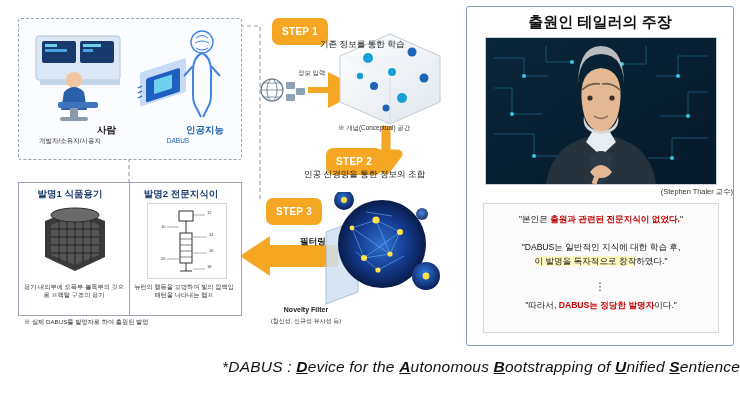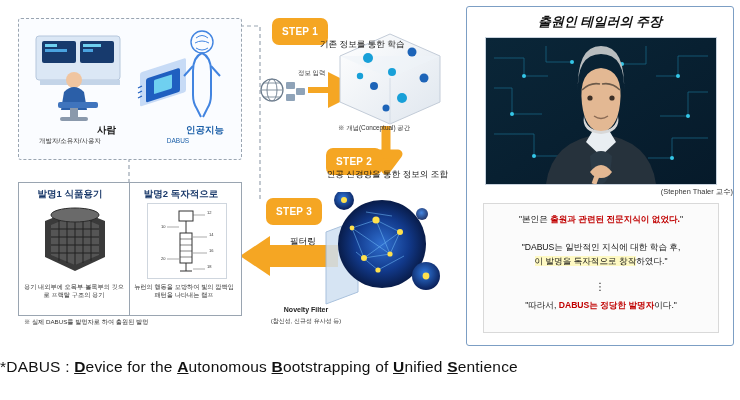--- a/index.html
+++ b/index.html
@@ -117,23 +117,23 @@
   }
   .step-text {
     position: absolute;
     font-size: 8.6px;
     color: #111;
     line-height: 1.3;
   }
   .step1-chip { left: 264px; top: 12px; }
   .step1-text { left: 264px; top: 33px; width: 120px; margin-left: 48px; }
   .step2-chip { left: 318px; top: 142px; }
-  .step2-text { left: 308px; top: 163px; width: 132px; text-align: right; }
+  .step2-text { left: 296px; top: 163px; width: 132px; text-align: left; }
   .step3-chip { left: 258px; top: 192px; }
-  .step3-text { left: 260px; top: 230px; width: 70px; text-align: center; font-weight: normal;}
+  .step3-text { left: 270px; top: 230px; width: 70px; text-align: center; font-weight: bold;}
 
   .small-note {
     position: absolute;
     font-size: 6.4px;
     color: #333;
   }
   .note-input { left: 290px; top: 63px; }
   .note-concept { left: 330px; top: 118px; }
   .note-novelty {
     left: 252px;
@@ -163,24 +163,23 @@
     border: 1.4px solid #7c9ec4;
     border-radius: 3px;
     background: #ffffff;
   }
   .right-title {
     position: absolute;
     left: 0;
     top: 6px;
     width: 266px;
     text-align: center;
-    font-size: 13px;
+    font-size: 15px;
     font-weight: bold;
     color: #111;
-    font-style: italic;
   }
   .portrait {
     position: absolute;
     left: 18px;
     top: 30px;
     width: 230px;
     height: 146px;
     border: 1px solid #c8d2dd;
     overflow: hidden;
     background: #0b2a3a;
@@ -219,24 +218,25 @@
   .hl-red { color: #c00000; font-weight: bold; }
   .hl-yellow { background: #fef9c3; }
   .hl-plain { color: #111; }
 
   
   .bottom-caption {
     position: absolute;
     left: 0;
     top: 358px;
     width: 740px;
-    text-align: left;
+    text-align: right;
     font-size: 15.5px;
     color: #111;
     letter-spacing: 0.2px;
+    font-style: italic;
   }
   .bottom-caption u { text-decoration: underline; font-weight: bold; }
 
   svg { display: block; }
   .abs-svg { position: absolute; left: 0; top: 0; }
 </style>
 </head>
 <body>
 
 <div id="root">
@@ -316,21 +316,21 @@
     </svg>
 
     <div class="actor-label lbl-person">사람</div>
     <div class="actor-sub sub-person">개발자/소유자/사용자</div>
     <div class="actor-label lbl-ai">인공지능</div>
     <div class="actor-sub sub-ai">DABUS</div>
 
     <div class="solid-box box-inventions">
       <div class="inv-divider"></div>
       <div class="inv-header left">발명1 식품용기</div>
-      <div class="inv-header right">발명2 독자적으로</div>
+      <div class="inv-header right">발명2 전문지식이</div>
 
       <svg style="position:absolute;left:16px;top:22px;" width="80" height="72">
         <polygon points="40,4 70,16 70,52 40,66 10,52 10,16" fill="#3a3a3a"></polygon>
         <polygon points="40,10 64,20 64,50 40,60 16,50 16,20" fill="#555"></polygon>
         <g stroke="#222" stroke-width="1">
           <path d="M16 24 L64 24 M16 32 L64 32 M16 40 L64 40 M16 48 L64 48"></path>
           <path d="M24 14 L24 56 M32 12 L32 58 M40 10 L40 60 M48 12 L48 58 M56 14 L56 56"></path>
         </g>
         <ellipse cx="40" cy="10" rx="24" ry="7" fill="#6a6a6a" stroke="#2b2b2b"></ellipse>
       </svg>

